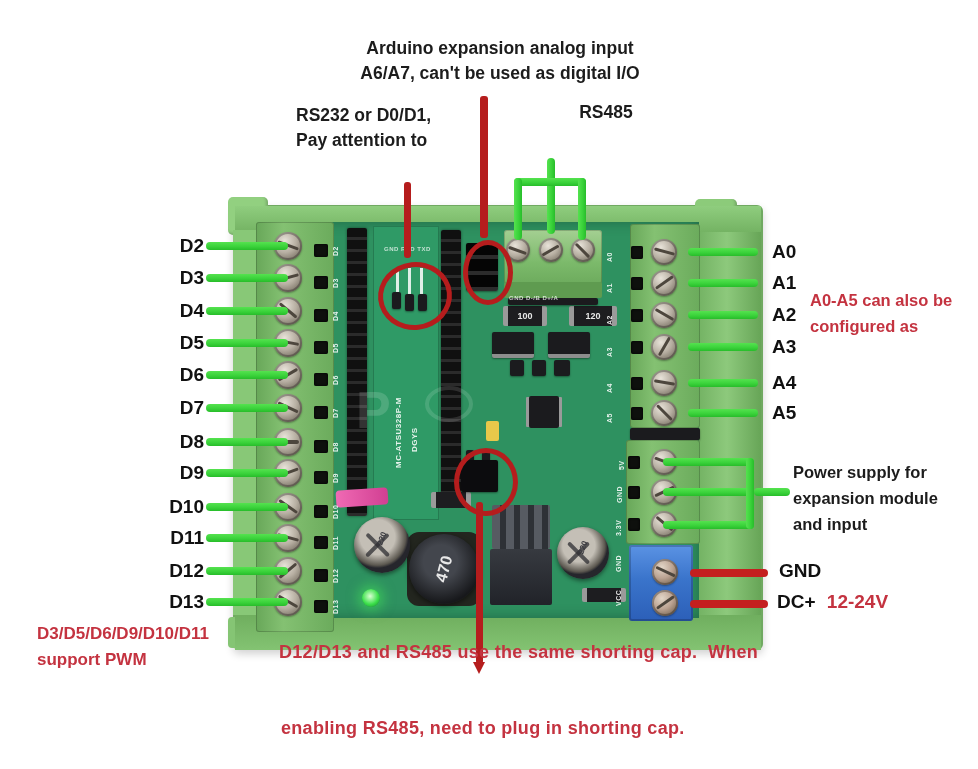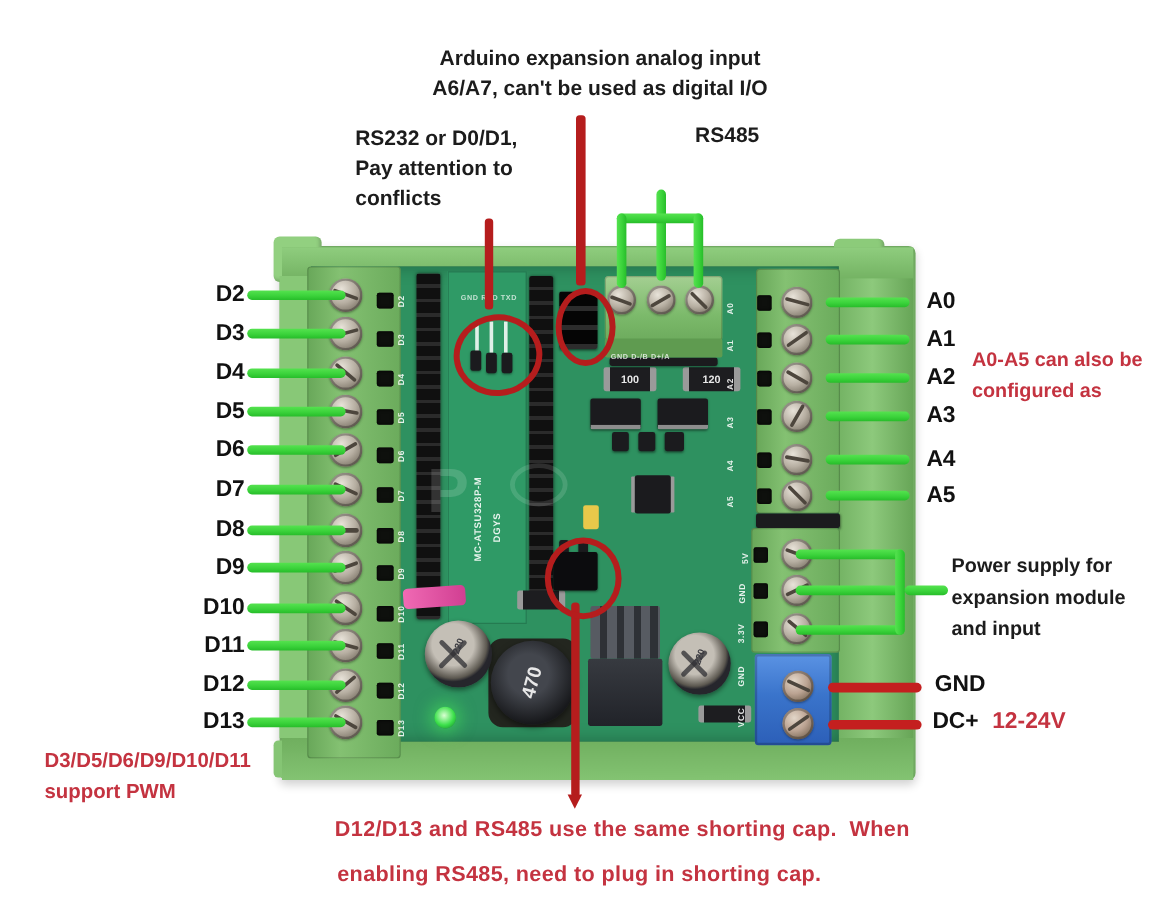--- a/index.html
+++ b/index.html
@@ -62,21 +62,20 @@
 
 <div id="scene">
 
   <div class="abs note center" style="left:300px;top:36px;width:400px;">
     <div>Arduino expansion analog input</div>
     <div>A6/A7, can't be used as digital I/O</div>
   </div>
   <div class="abs note" style="left:296px;top:103px;">
     <div>RS232 or D0/D1,</div>
     <div>Pay attention to</div>
-    <div>conflicts</div>
   </div>
   <div class="abs note center" style="left:501px;top:100px;width:210px;">RS485</div>
 
   <div class="abs note red" style="left:810px;top:287px;font-size:16.5px;line-height:26px;">
     <div>A0-A5 can also be</div>
     <div>configured as</div>
   </div>
   <div class="abs note" style="left:793px;top:459px;font-size:16.5px;line-height:26px;">
     <div>Power supply for</div>
     <div>expansion module</div>
@@ -85,21 +84,21 @@
   <div class="abs pin-label" style="left:779px;top:560px;">GND</div>
   <div class="abs pin-label" style="left:777px;top:591px;">
     <span>DC+</span>
     <span class="red" style="margin-left:6px;">12-24V</span>
   </div>
 
   <div class="abs note red" style="left:37px;top:621px;font-size:17px;line-height:26px;">
     <div>D3/D5/D6/D9/D10/D11</div>
     <div>support PWM</div>
   </div>
-  <div class="abs note-bottom" style="left:279px;top:681px;">D12/D13 and RS485 use the same shorting cap.  When</div>
+  <div class="abs note-bottom" style="left:279px;top:642px;">D12/D13 and RS485 use the same shorting cap.  When</div>
   <div class="abs note-bottom" style="left:281px;top:718px;">enabling RS485, need to plug in shorting cap.</div>
 
   <div class="case-body"></div>
   <div class="case-part" style="left:228px;top:197px;width:40px;height:38px;background:#92d080;border-radius:5px;box-shadow:inset -2px -2px 3px rgba(0,0,0,.18);"></div>
   <div class="case-part" style="left:695px;top:199px;width:42px;height:32px;background:#8ccb7a;border-radius:5px;box-shadow:inset -2px -2px 3px rgba(0,0,0,.18);"></div>
   <div class="case-part" style="left:228px;top:617px;width:42px;height:31px;background:#85c574;border-radius:4px;"></div>
   <div class="case-part" style="left:694px;top:617px;width:42px;height:31px;background:#85c574;border-radius:4px;"></div>
   <div class="case-part" style="left:235px;top:206px;width:526px;height:31px;background:linear-gradient(180deg,#8fcd7e,#6fae5e);border-bottom:2px solid rgba(0,0,0,.15);"></div>
   <div class="case-part" style="left:235px;top:612px;width:526px;height:36px;background:linear-gradient(180deg,#6fae5e,#83c372);border-top:2px solid rgba(0,0,0,.15);"></div>
   <div class="case-part" style="left:233px;top:230px;width:26px;height:385px;background:#88c877;"></div>

